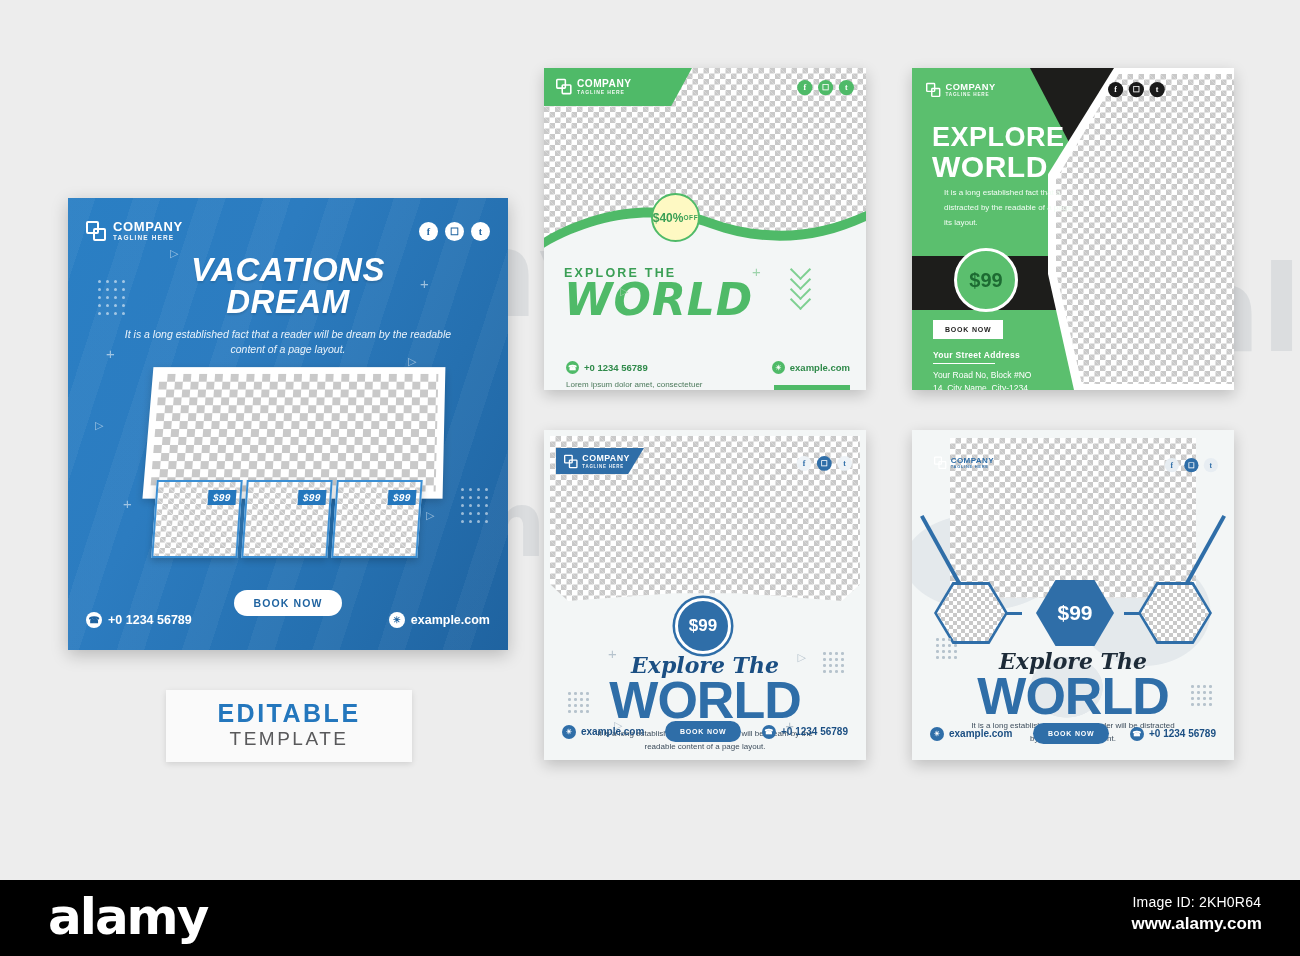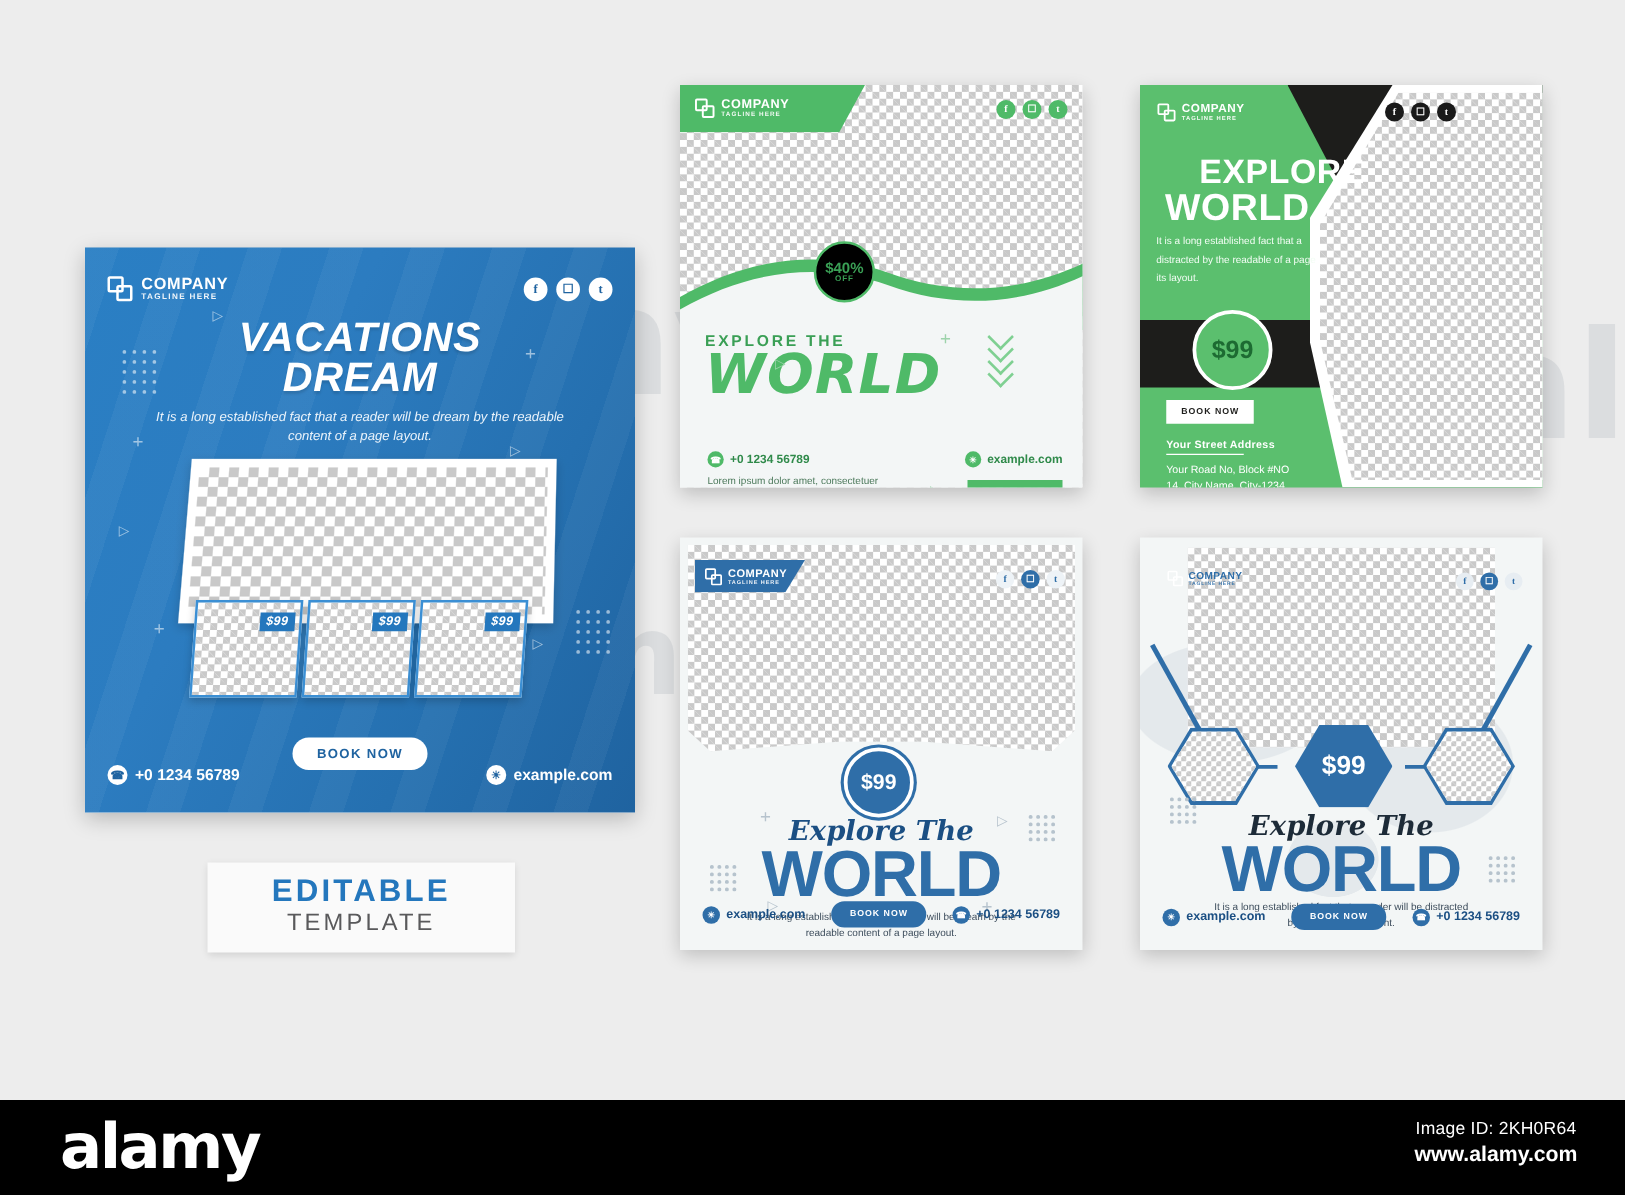--- a/index.html
+++ b/index.html
@@ -96,39 +96,39 @@
   #card4{left:912px;top:430px;height:330px;}
 
   
   .c1-head{position:absolute;left:0;top:0;width:148px;height:38px;background:#4fba68;clip-path:polygon(0 0,100% 0,86% 100%,0 100%);}
   .c1-wave{position:absolute;left:-4px;top:130px;width:332px;height:66px;}
   .c1-body{position:absolute;left:0;top:185px;right:0;bottom:0;background:#f3f6f6;}
   .c1-eyebrow{font-size:12.5px;font-weight:800;color:#3a9f55;letter-spacing:2.2px;}
   .c1-world{font-size:44px;font-weight:800;font-style:italic;color:#4fba68;letter-spacing:1px;line-height:.9;
             font-family:"DejaVu Sans",sans-serif;}
   .c1-txt{font-size:8px;color:#4d7a5c;line-height:1.7;}
-  .badge40{position:absolute;left:107px;top:125px;width:45px;height:45px;border-radius:50%;background:#000000;border:2px solid #4fba68;
-           display:flex;flex-direction:column;align-items:center;justify-content:center;}
+  .badge40{position:absolute;left:107px;top:125px;width:45px;height:45px;border-radius:50%;background:#fef9c3;border:2px solid #4fba68;
+           display:flex;align-items:center;justify-content:center;}
   .badge40 .p{font-size:12px;font-weight:800;color:#3a9f55;line-height:1;}
   .badge40 .o{font-size:6.5px;font-weight:800;color:#3a9f55;letter-spacing:.6px;}
   .gbtn{background:#4fba68;color:#fff;font-size:7.5px;font-weight:800;letter-spacing:.9px;padding:6px 13px;display:inline-block;font-style:italic;}
   .chev{display:flex;flex-direction:column;gap:1px;align-items:center;}
   .chev i{display:block;width:13px;height:13px;border-right:2.4px solid #7fd092;border-bottom:2.4px solid #7fd092;transform:rotate(45deg);margin-top:-6px;}
   .gcontact{display:flex;align-items:center;gap:5px;color:#2f8a4a;font-size:9.5px;font-weight:800;}
   .gci{width:13px;height:13px;border-radius:50%;background:#4fba68;color:#fff;display:flex;align-items:center;justify-content:center;font-size:7px;flex:none;}
 
   
   .c2{background:#5bbf6e;}
   .c2-black{position:absolute;left:118px;top:0;width:210px;height:112px;background:#1d1d1b;clip-path:polygon(0 0,100% 0,100% 100%,28% 100%);}
   .c2-bar{position:absolute;left:0;top:188px;width:280px;height:54px;background:#1d1d1b;}
   .c2-photo{position:absolute;left:144px;top:6px;width:185px;height:310px;
             clip-path:polygon(34% 0,100% 0,100% 100%,14% 100%,0 64%,0 34%);}
   .c2-photo-w{position:absolute;left:136px;top:0px;width:200px;height:322px;background:#fff;
             clip-path:polygon(33% 0,100% 0,100% 100%,13% 100%,0 64%,0 33%);}
-  .c2-title1{font-size:27px;font-weight:800;color:#fff;letter-spacing:.5px;line-height:1;text-align:right;}
+  .c2-title1{font-size:27px;font-weight:800;color:#fff;letter-spacing:.5px;line-height:1;}
   .c2-title2{font-size:30px;font-weight:800;color:#fff;letter-spacing:.5px;line-height:1.05;}
   .c2-txt{font-size:8px;color:#f2fdf4;line-height:1.85;}
   .badge99{position:absolute;left:42px;top:180px;width:58px;height:58px;border-radius:50%;background:#5bbf6e;border:3px solid #fff;
            display:flex;align-items:center;justify-content:center;}
   .badge99 span{font-size:20px;font-weight:800;color:#1d6b32;}
   .wbtn{background:#fff;color:#1d1d1b;font-size:7px;font-weight:800;letter-spacing:.8px;padding:6px 12px;display:inline-block;}
   .addr-h{font-size:8.5px;font-weight:800;color:#fff;letter-spacing:.3px;}
   .addr-line{width:62px;height:1.4px;background:#fff;margin:3px 0 5px;}
   .addr-b{font-size:8.5px;color:#ffffff;line-height:1.45;}
 
@@ -375,21 +375,21 @@
     <div class="socials" style="position:absolute;left:196px;top:14px;transform:scale(.8);transform-origin:left top;">
       <span class="soc k">f</span>
       <span class="soc k">☐</span>
       <span class="soc k">t</span>
     </div>
 
     <div style="position:absolute;left:20px;top:56px;width:160px;">
       <div class="c2-title1">EXPLORE</div>
       <div class="c2-title2">WORLD</div>
     </div>
-    <div class="c2-txt" style="position:absolute;left:13px;top:118px;width:130px;">It is a long established fact that a distracted by the readable of a page its layout.</div>
+    <div class="c2-txt" style="position:absolute;left:32px;top:118px;width:130px;">It is a long established fact that a distracted by the readable of a page its layout.</div>
 
     <div class="badge99">
       <span>$99</span>
     </div>
 
     <div style="position:absolute;left:21px;top:250px;">
       <span class="wbtn">BOOK NOW</span>
     </div>
 
     <div style="position:absolute;left:21px;top:282px;">

